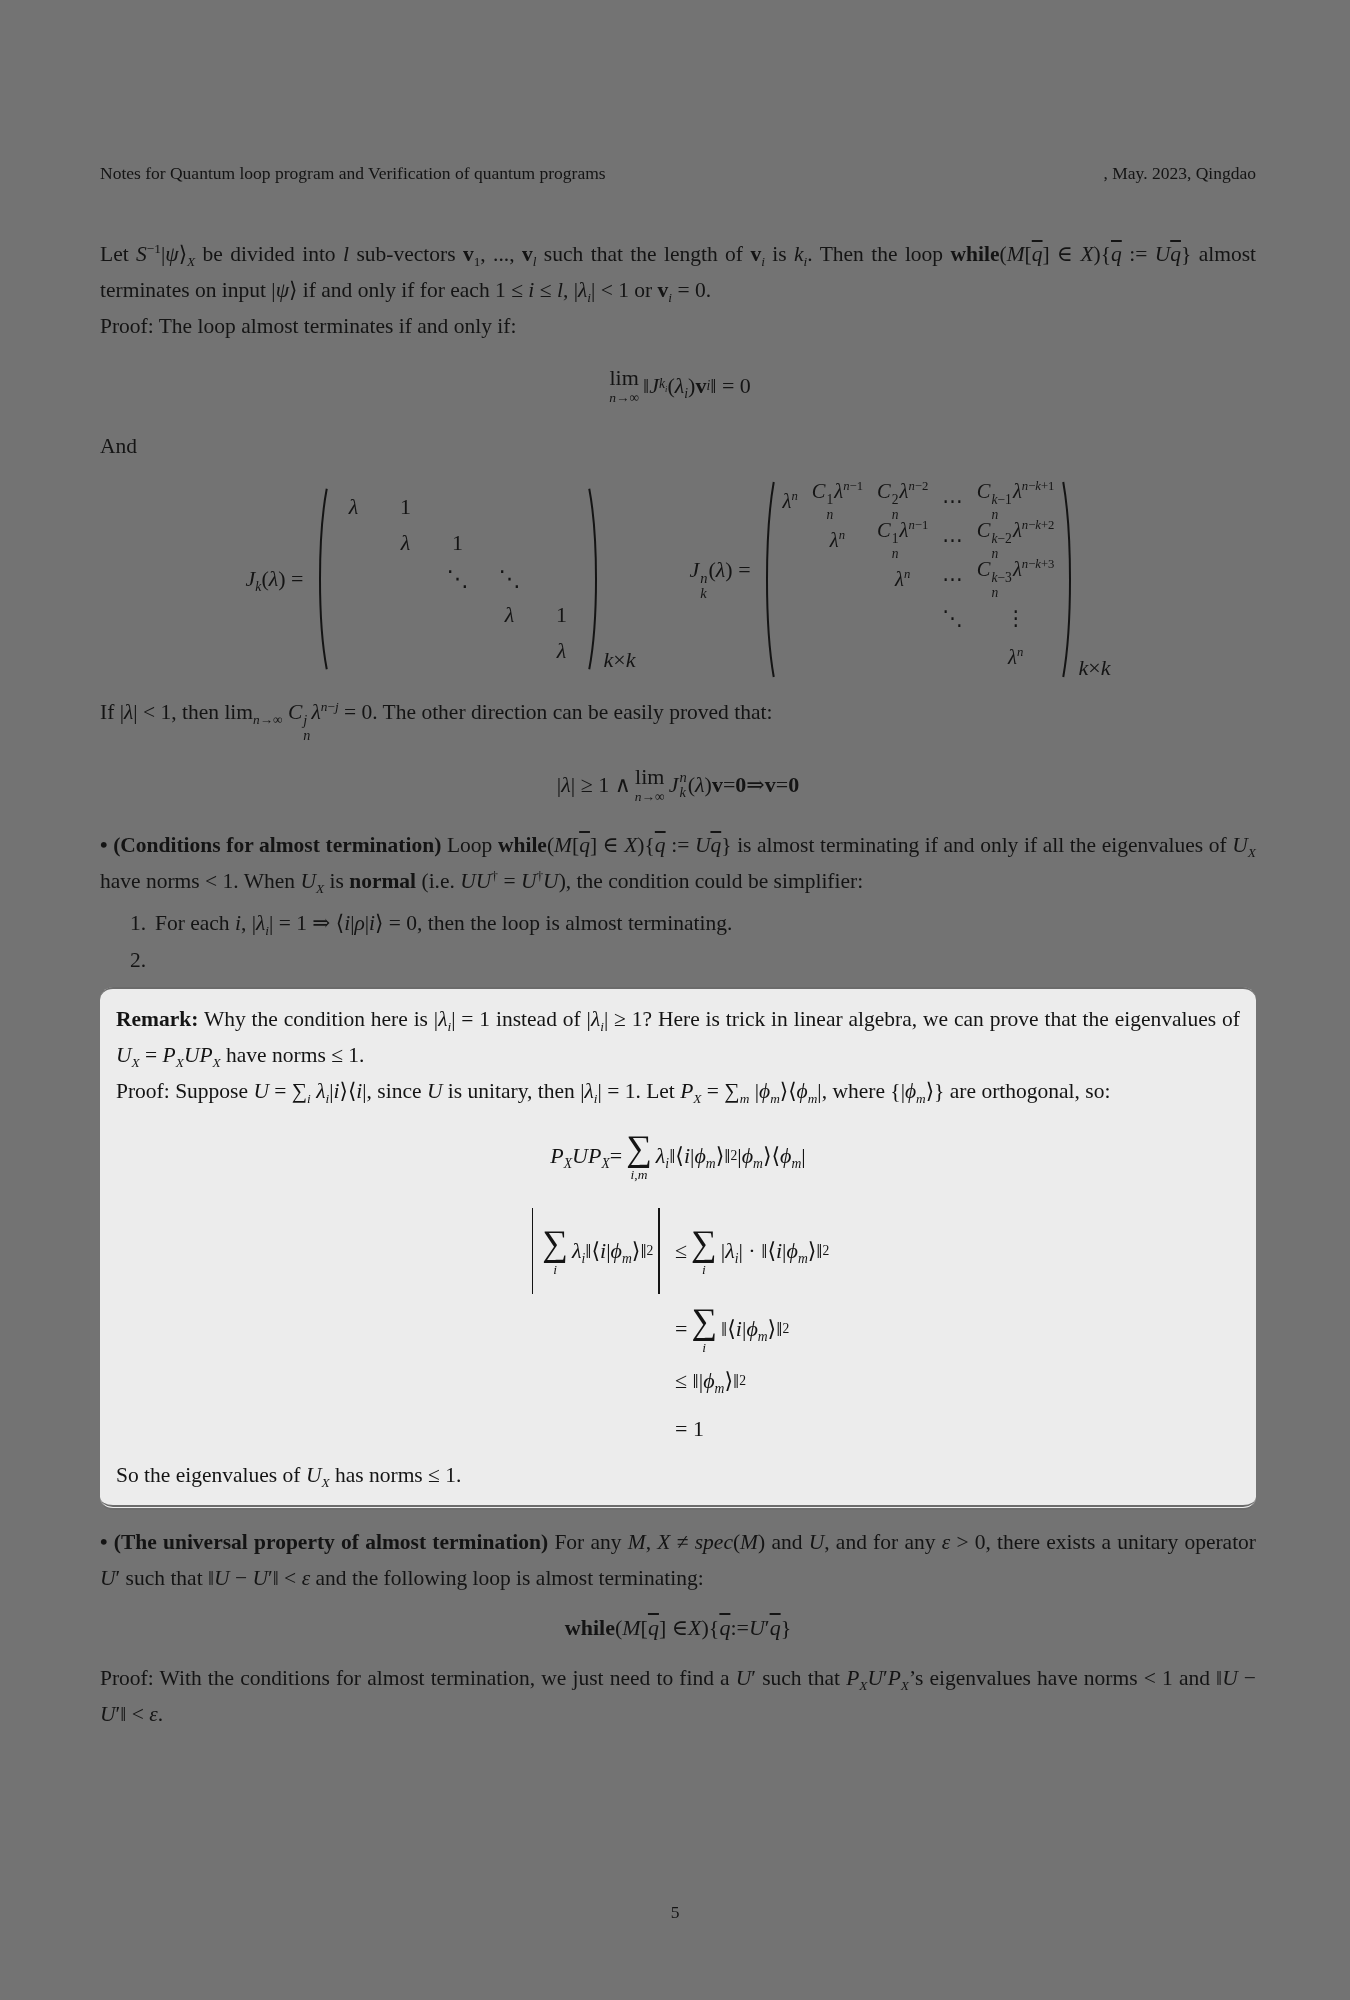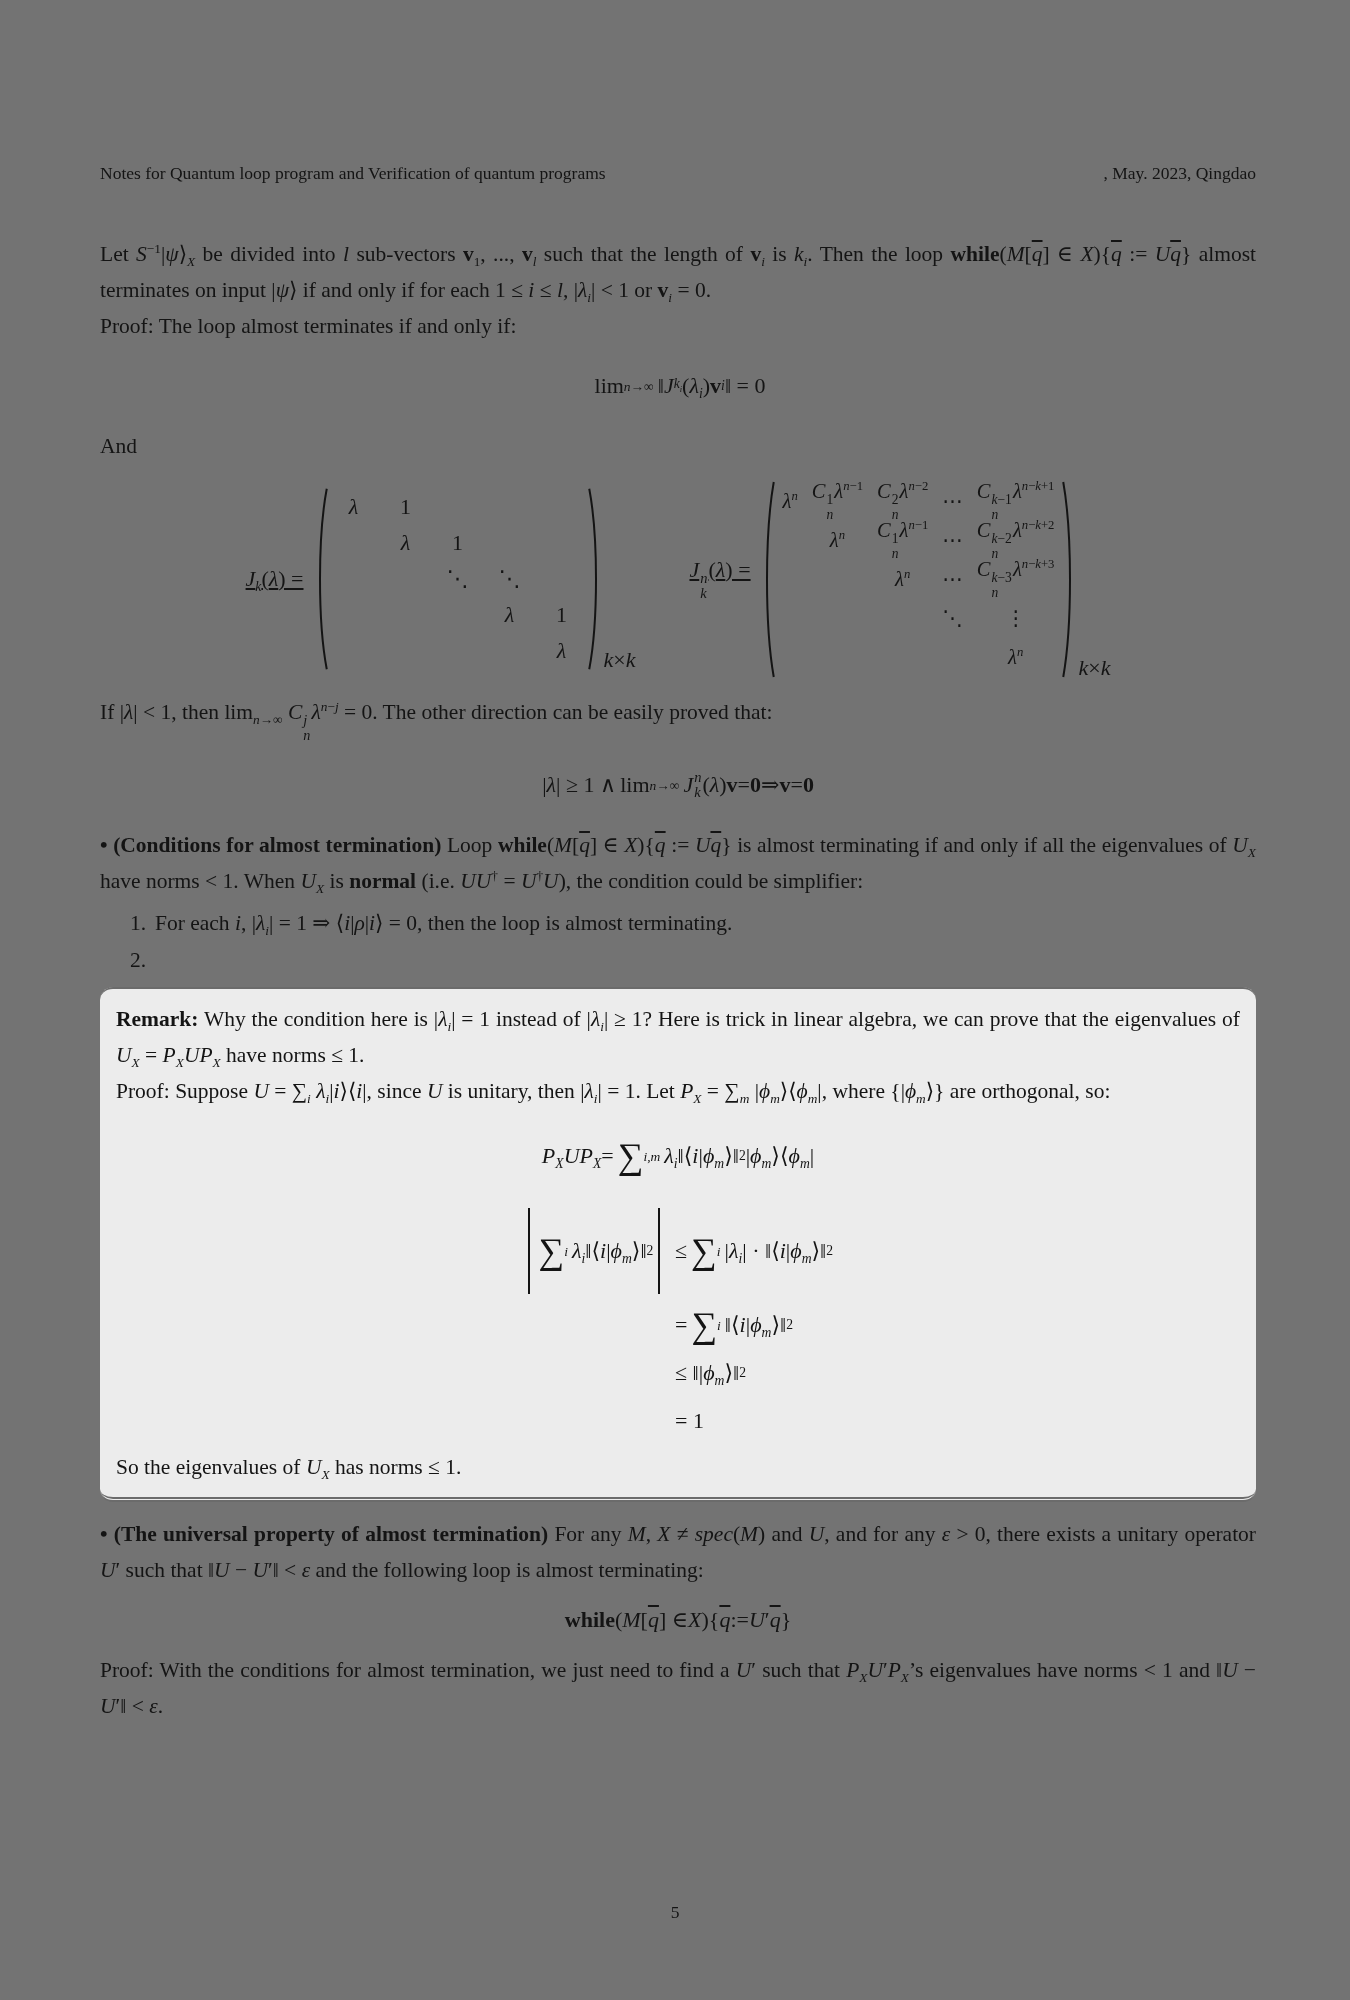--- a/index.html
+++ b/index.html
@@ -9,33 +9,33 @@
            justify-content:space-between;font-size:17.5px;}
   .content{position:absolute;top:236px;left:100px;width:1156px;}
   p.body{margin:0;font-size:21.5px;line-height:36px;text-align:justify;}
   p.plain{text-align:left;}
   i{font-style:italic;}
   sub,sup{font-size:0.62em;line-height:0;}
   .ov{text-decoration:overline;}
   .ss{display:inline-flex;flex-direction:column;align-items:flex-start;justify-content:center;
       vertical-align:-0.45em;font-size:0.66em;line-height:1.08;margin:0 1px;}
   .ss sup,.ss sub{font-size:1em;line-height:1.05;position:static;}
-  .limop{display:inline-flex;flex-direction:row;align-items:center;line-height:1;
+  .limop{display:inline-flex;flex-direction:column;align-items:center;line-height:1;
          vertical-align:middle;margin:0 4px;}
   .limop .lim{font-size:13.5px;margin-top:2px;}
   .limop .op{font-size:inherit;line-height:1;}
   .limop .op.sum{font-size:36px;}
   .display{display:flex;justify-content:center;align-items:center;font-size:22px;margin:10px 0;}
   .disp-lim{min-height:64px;}
   .vmed{display:inline-block;transform:scaleY(1.6);vertical-align:-0.1em;margin:0 1px;}
   .vbig{display:inline-block;width:1.6px;height:86px;background:#141414;vertical-align:middle;margin:0 5px;}
   
   .matrixrow{display:flex;justify-content:center;align-items:center;gap:54px;margin:6px 0;min-height:218px;}
   .mgroup{display:flex;align-items:center;}
-  .mlabel{font-size:22px;margin-right:10px;white-space:nowrap;text-decoration:underline;}
+  .mlabel{font-size:22px;margin-right:10px;white-space:nowrap;}
   .mwrap{display:inline-flex;align-items:flex-end;}
   .matrix{position:relative;padding:0 20px;display:inline-block;}
   .paren{position:absolute;top:1px;bottom:1px;width:15px;}
   .paren.left{left:0;} .paren.right{right:0;}
   .paren svg{width:100%;height:100%;display:block;}
   .mgrid{display:grid;align-items:center;justify-items:center;padding:4px 2px;}
   .mgrid.jm-left{grid-template-columns:repeat(5,minmax(36px,auto));column-gap:16px;
                  grid-auto-rows:36px;font-size:22px;}
   .mgrid.jm-right{grid-template-columns:repeat(5,auto);column-gap:14px;
                   grid-auto-rows:39px;font-size:20.5px;}

